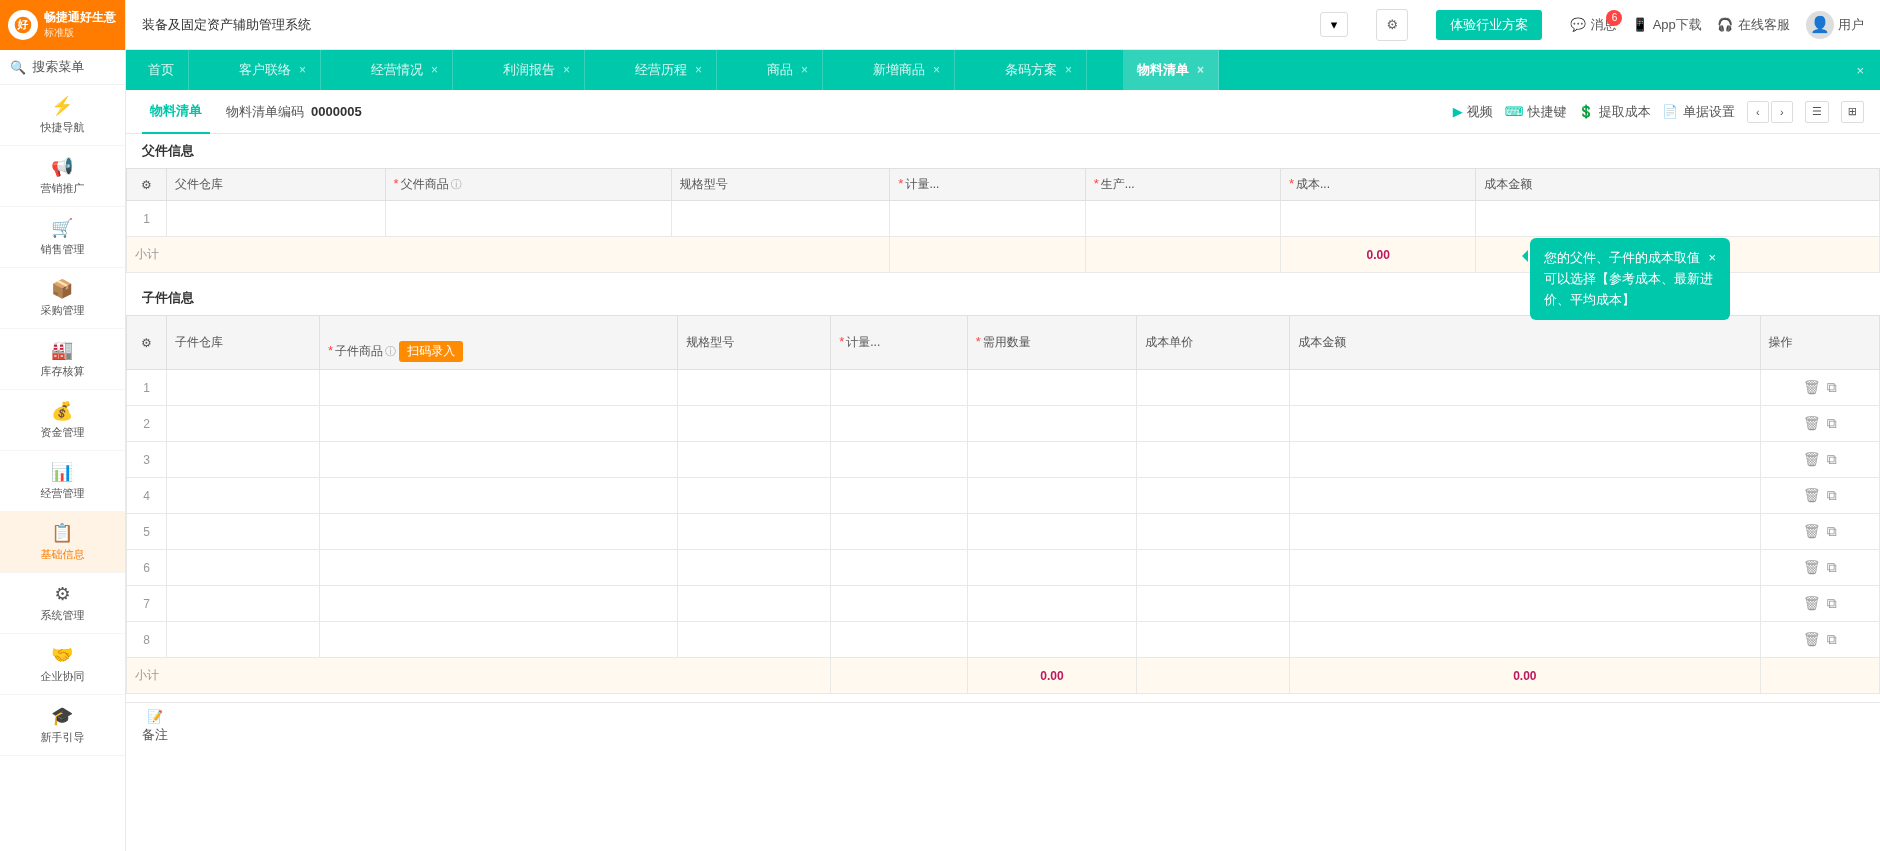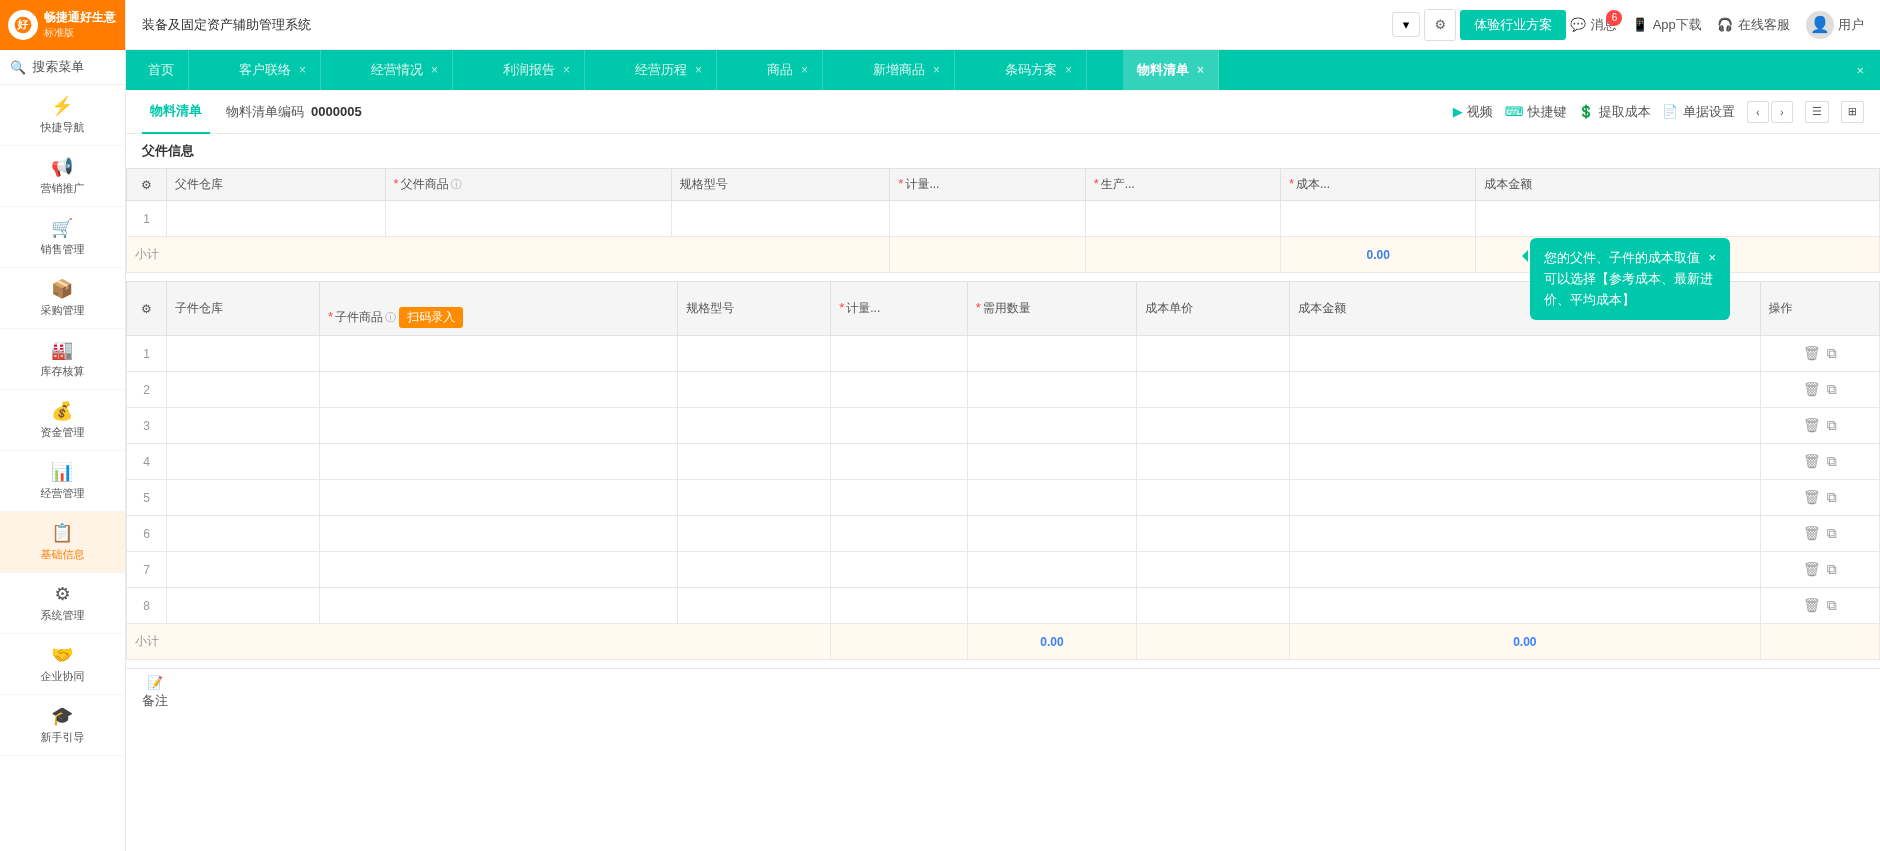--- a/index.html
+++ b/index.html
@@ -66,21 +66,21 @@
     .main { flex: 1; display: flex; flex-direction: column; overflow: hidden; }
 
     
     .topbar {
       height: 50px;
       background: #fff;
       border-bottom: 1px solid #e8e8e8;
       display: flex;
       align-items: center;
       padding: 0 16px;
-      gap: 4px;
+      gap: 28px;
     }
     .topbar-title { font-size: 13px; color: #333; flex: 1; }
     .topbar-dropdown {
       background: #fff;
       border: 1px solid #ddd;
       padding: 4px 10px;
       border-radius: 3px;
       cursor: pointer;
       display: flex;
       align-items: center;
@@ -225,21 +225,21 @@
     th.settings-col { width: 40px; text-align: center; }
     td {
       border: 1px solid #e8e8e8;
       padding: 6px 8px;
       font-size: 12px;
       color: #333;
       height: 36px;
     }
     td.row-num { text-align: center; color: #999; width: 40px; }
     .subtotal-row td { background: #fff9f0; color: #999; font-size: 12px; }
-    .subtotal-row td.val { color: #3b82f6; font-weight: bold; text-align: center; }
+    .subtotal-row td.val { color: #be185d; font-weight: bold; text-align: center; }
 
     .required { color: #ff4444; margin-right: 2px; }
     .col-num { text-align: center; }
 
     
     .scan-btn {
       background: #ff8c00;
       color: #fff;
       border: none;
       padding: 2px 8px;
@@ -518,20 +518,21 @@
                 <td></td>
                 <td class="val">0.00</td>
                 <td class="val">0.00</td>
               </tr>
             </tbody>
           </table>
         </div>
       </div>
 
       <div class="section">
+        <div class="section-title">子件信息</div>
         <div class="table-wrap">
           <table>
             <thead>
               <tr>
                 <th class="settings-col col-num">⚙</th>
                 <th>子件仓库</th>
                 <th>
                   <span class="required">*</span>子件商品<span class="info-icon">ⓘ</span>
                   <button class="scan-btn">扫码录入</button>
                 </th>

